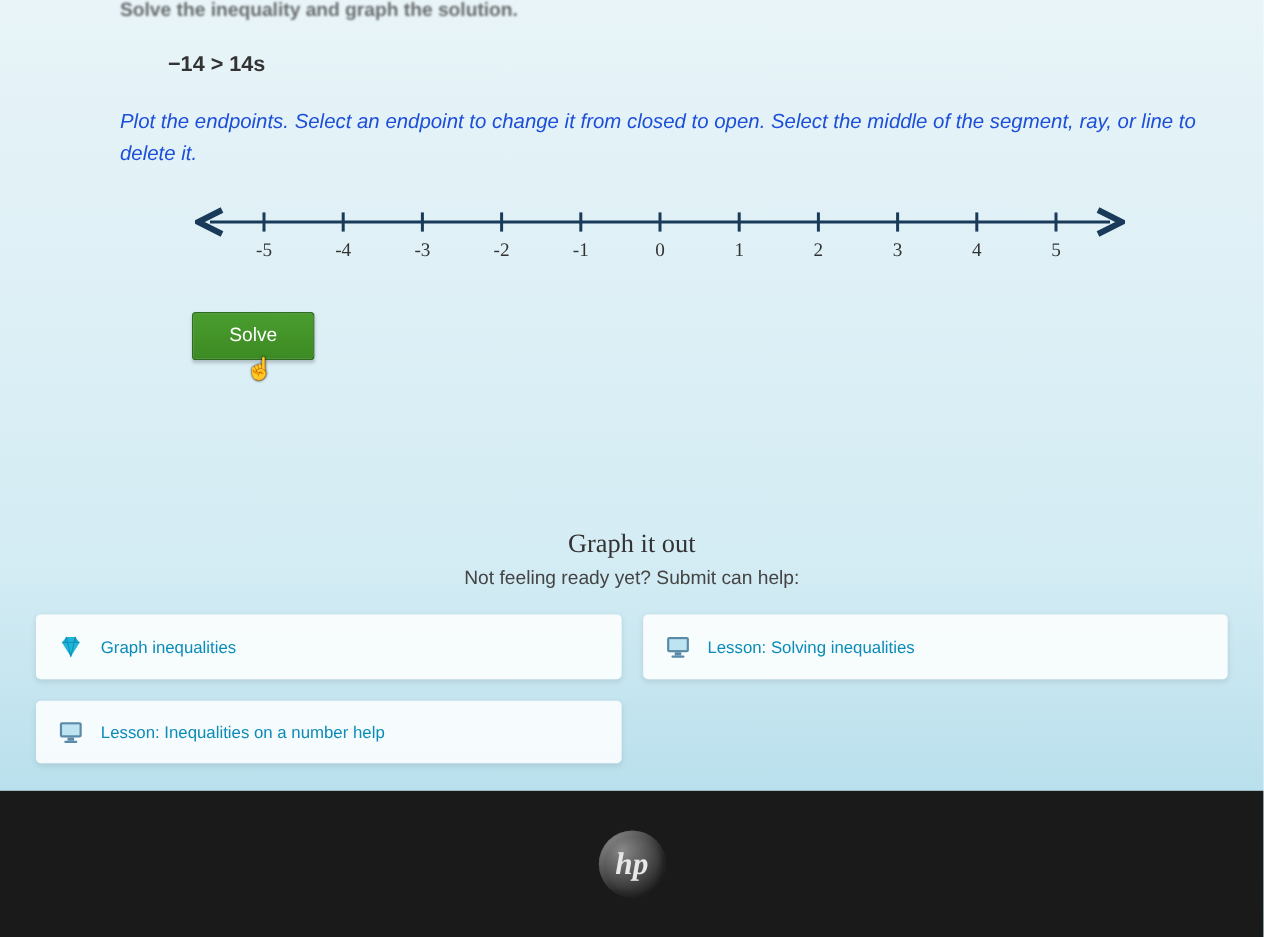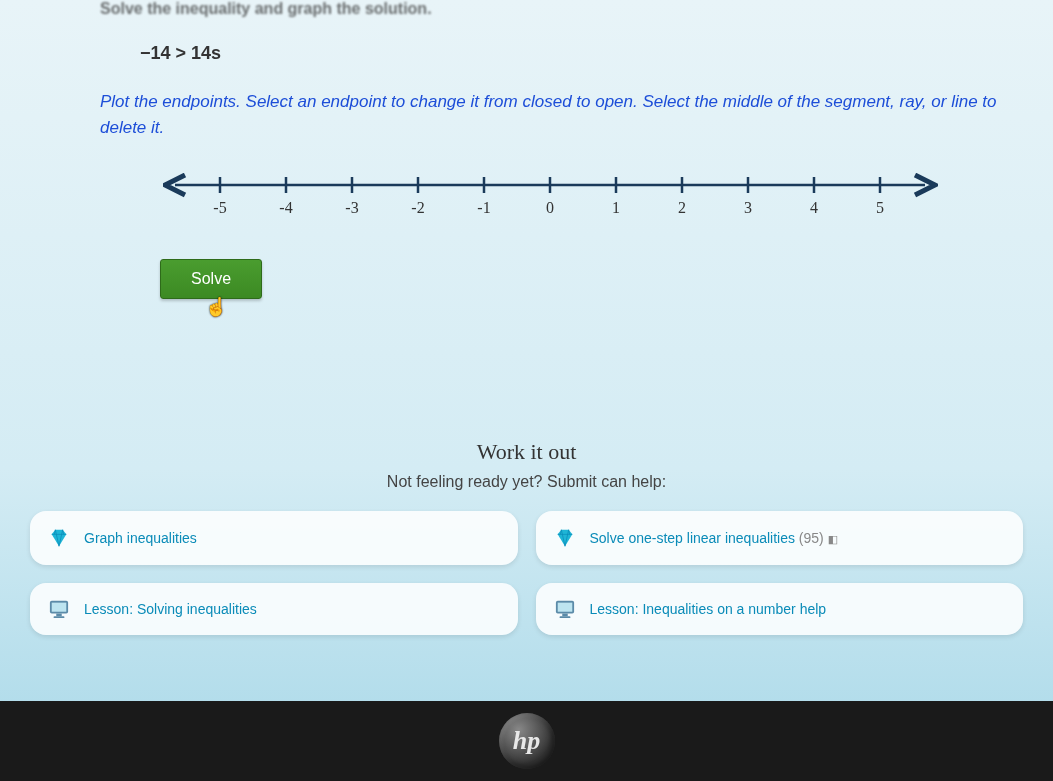--- a/index.html
+++ b/index.html
@@ -93,21 +93,21 @@
     margin-bottom: 20px;
   }
   .help-grid {
     display: grid;
     grid-template-columns: 1fr 1fr;
     gap: 18px;
     padding: 0 30px;
   }
   .help-card {
     background: rgba(255,255,255,0.85);
-    border-radius: 16px;
+    border-radius: 4px;
     padding: 16px 18px;
     display: flex;
     align-items: center;
     gap: 14px;
     box-shadow: 0 2px 5px rgba(0,0,0,0.1);
     cursor: pointer;
   }
   .help-card .label {
     color: #0a8bb8;
     font-size: 14px;
@@ -123,21 +123,21 @@
     height: 20px;
     flex-shrink: 0;
   }
   .score { color: #888; }
   .ribbon { color: #888; font-size: 11px; }
   .bezel {
     position: absolute;
     bottom: 0;
     left: 0;
     width: 100%;
-    height: 80px;
+    height: 122px;
     background: #1a1a1a;
     display: flex;
     align-items: center;
     justify-content: center;
   }
   .hp-logo {
     width: 56px;
     height: 56px;
     border-radius: 50%;
     background: radial-gradient(circle at 35% 30%, #888, #333 65%);
@@ -197,36 +197,29 @@
         </g>
     </svg>
   </div>
 
   <button class="submit-btn">Solve</button>
 </div>
 
 <span class="cursor-hand">☝</span>
 
 <div class="work-it-out">
-  <div class="work-title">Work it out</div>
+  <div class="work-title">Graph it out</div>
   <div class="work-sub">Not feeling ready yet? Submit can help:</div>
   <div class="help-grid" id="help-grid">
       <div class="help-card">
         <svg class="diamond-icon" viewBox="0 0 24 24">
           <path d="M4 8 L8 3 L16 3 L20 8 L12 21 Z" fill="#1fb5d6"></path>
           <path d="M4 8 L20 8 M8 3 L12 21 M16 3 L12 21 M8 3 L7 8 M16 3 L17 8" stroke="#0a8bb8" stroke-width="0.8" fill="none"></path>
         </svg>
         <span class="label">Graph inequalities</span>
-      </div>
-      <div class="help-card">
-        <svg class="diamond-icon" viewBox="0 0 24 24">
-          <path d="M4 8 L8 3 L16 3 L20 8 L12 21 Z" fill="#1fb5d6"></path>
-          <path d="M4 8 L20 8 M8 3 L12 21 M16 3 L12 21 M8 3 L7 8 M16 3 L17 8" stroke="#0a8bb8" stroke-width="0.8" fill="none"></path>
-        </svg>
-        <span class="label">Solve one-step linear inequalities <span class="score">(95)</span> <span class="ribbon">◧</span></span>
       </div>
       <div class="help-card">
         <svg class="lesson-icon" viewBox="0 0 24 22">
           <rect x="2" y="2" width="20" height="14" rx="2" fill="#5b8aa8"></rect>
           <rect x="4" y="4" width="16" height="10" fill="#bde4f0"></rect>
           <rect x="9" y="16" width="6" height="3" fill="#5b8aa8"></rect>
           <rect x="6" y="19" width="12" height="2" rx="1" fill="#5b8aa8"></rect>
         </svg>
         <span class="label">Lesson: Solving inequalities</span>
       </div>

